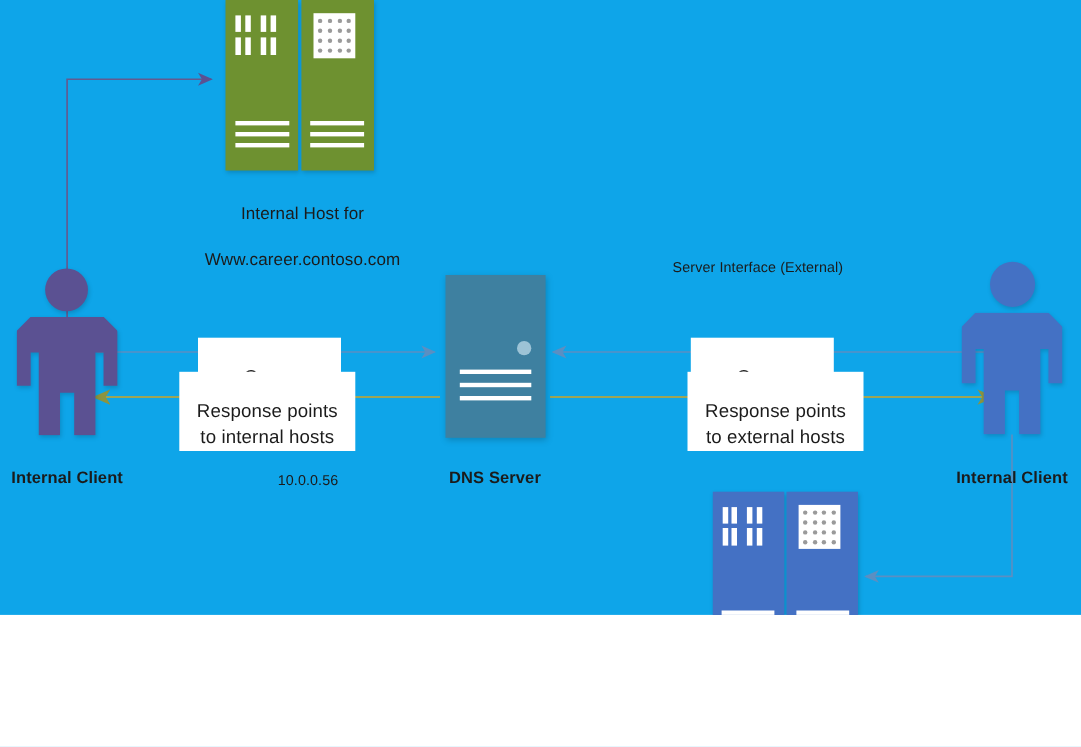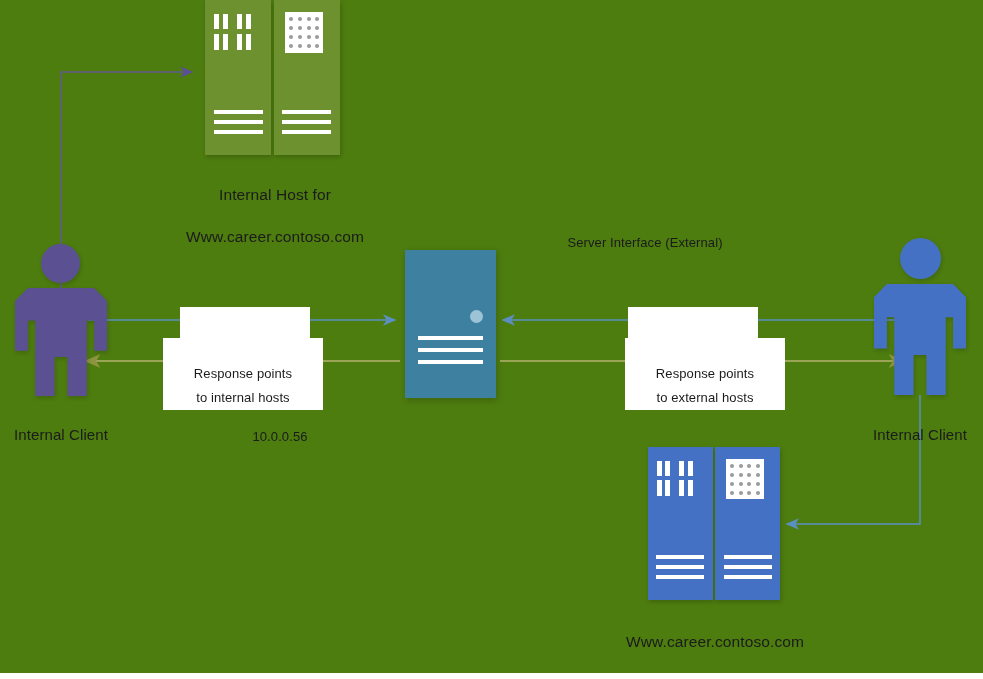--- a/index.html
+++ b/index.html
@@ -4,38 +4,38 @@
 <title>DNS Split-Brain Diagram</title>
 <style>
   html,body{margin:0;padding:0;background:#ffffff;}
   body{
     font-family:"Liberation Sans", sans-serif;
     -webkit-font-smoothing:antialiased;
   }
   #canvas{
     position:relative;
     width:983px;
-    height:673px;
-    background:#4d7c0f;
+    height:559px;
+    background:#0ea5e9;
     overflow:hidden;
   }
 
   
   .label{
     position:absolute;
     color:#1b1b1b;
     font-size:15.5px;
     line-height:21px;
     text-align:center;
     white-space:pre-line;
     letter-spacing:.1px;
   }
-  .label.bold{font-weight:normal;font-size:15px;}
+  .label.bold{font-weight:bold;font-size:15px;}
   .label.small{font-size:13px;line-height:18px;}
-  .label.flow{font-size:13px;line-height:24px;}
+  .label.flow{font-size:17px;line-height:24px;}
 
   
   .server{position:absolute;display:flex;filter:drop-shadow(1px 2px 2px rgba(0,0,0,.18));}
   .server .panel{position:relative;height:100%;}
   .server .panel.left{flex:0 0 49%;}
   .server .panel.right{flex:1 1 auto;margin-left:2%;}
 
   
   .vents{position:absolute;left:14%;top:9%;width:72%;height:23%;}
   .vents i{
@@ -178,20 +178,23 @@
   <div style="position:absolute;left:405px;top:250px;width:91px;height:148px;background:#3E80A0;
               filter:drop-shadow(1px 2px 3px rgba(0,0,0,.20));">
     <div style="position:absolute;right:13px;top:60px;width:13px;height:13px;border-radius:50%;
                 background:#9DC3D6;"></div>
     <div style="position:absolute;left:13px;right:13px;top:86px;">
       <i style="display:block;height:4px;background:#ffffff;margin-bottom:8px;"></i>
       <i style="display:block;height:4px;background:#ffffff;margin-bottom:8px;"></i>
       <i style="display:block;height:4px;background:#ffffff;"></i>
     </div>
   </div>
+  <div class="label bold" style="left:390px;top:403px;width:120px;">
+    <span>DNS Server</span>
+  </div>
 
   <div class="person" style="left:874px;top:238px;width:92px;height:157px;">
     <div class="head" style="left:26px;top:0px;width:41px;height:41px;background:#4471C4;"></div>
     <div class="body" style="left:0px;top:46px;width:92px;height:111px;background:#4471C4;
                 clip-path:polygon(
                   14% 0%, 86% 0%, 100% 12%, 100% 58%, 86% 58%, 86% 30%, 78% 30%,
                   78% 100%, 57% 100%, 57% 64%, 43% 64%, 43% 100%, 22% 100%,
                   22% 30%, 14% 30%, 14% 58%, 0% 58%, 0% 12%);
                 border-radius:14px 14px 0 0;"></div>
   </div>
@@ -242,21 +245,21 @@
           <i></i>
       </div>
     </div>
   </div>
 
   <div class="label" style="left:600px;top:610px;width:230px;">
     <div>Www.career.contoso.com</div>
     
   </div>
 
-  <div class="label small" style="left:520px;top:216px;width:250px;">
+  <div class="label small" style="left:564px;top:216px;width:250px;">
     <div>Server Interface (External)</div>
   </div>
 
   <div class="label small" style="left:175px;top:410px;width:210px;">
     <div>10.0.0.56</div>
   </div>
 
   <div class="label flow" style="left:180px;top:307px;width:130px;background:#ffffff;">
     <span>Query</span>
   </div>

